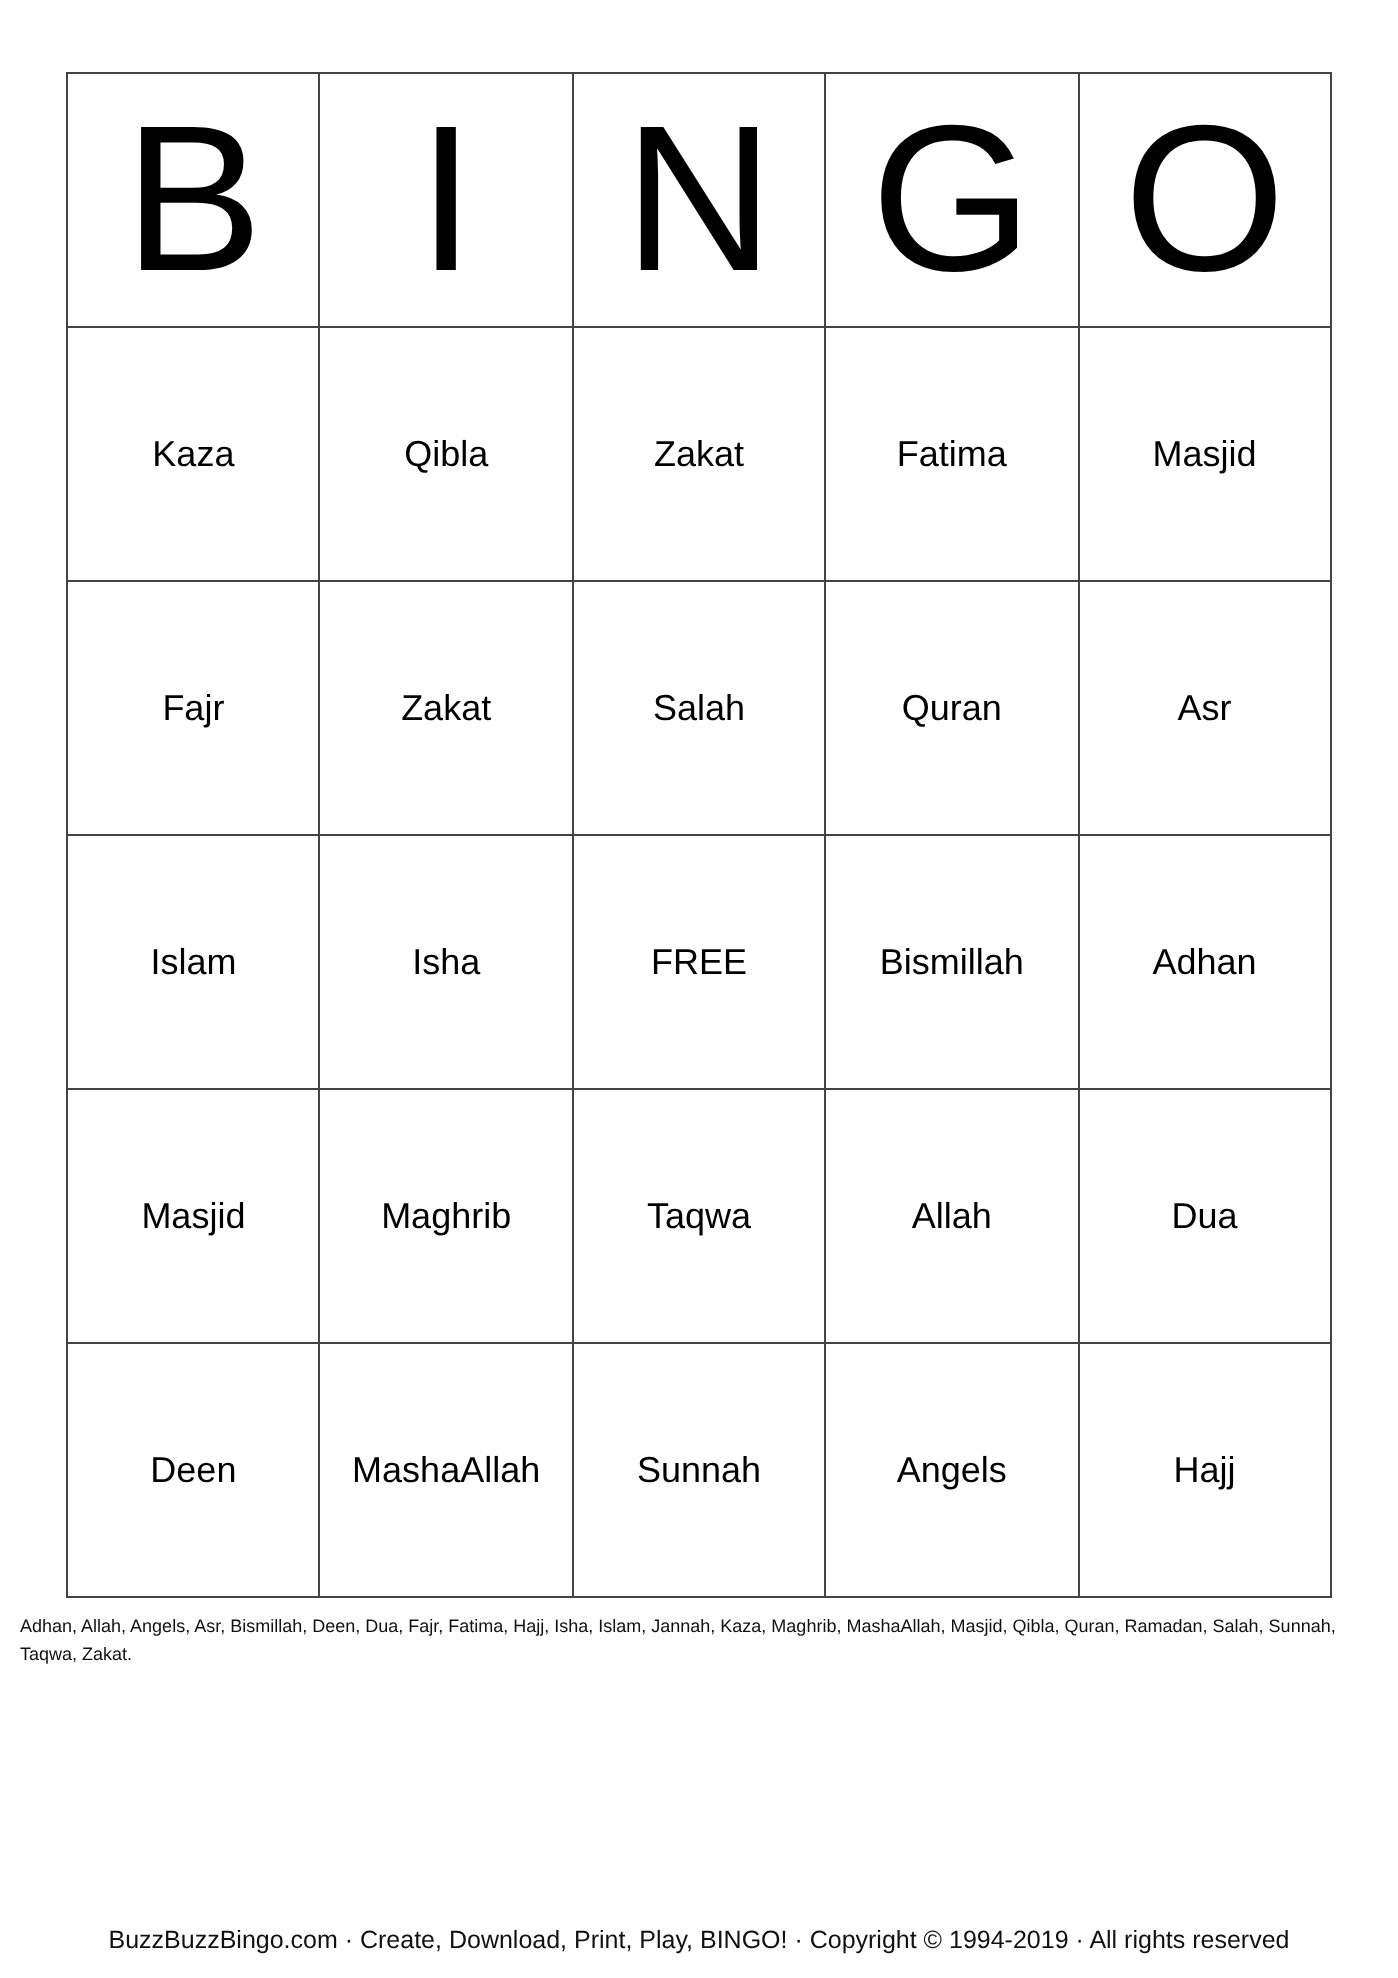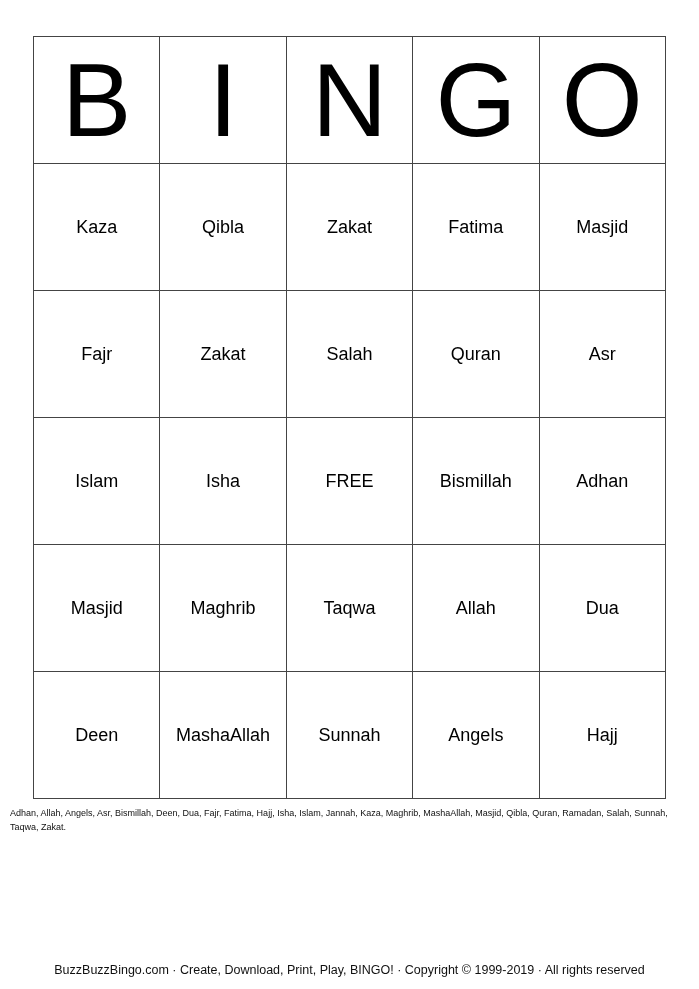--- a/index.html
+++ b/index.html
@@ -107,13 +107,13 @@
     <td>Angels</td>
     <td>Hajj</td>
   </tr>
 </tbody>
   </table>
 
 <div class="info">
   <div>Adhan, Allah, Angels, Asr, Bismillah, Deen, Dua, Fajr, Fatima, Hajj, Isha, Islam, Jannah, Kaza, Maghrib, MashaAllah, Masjid, Qibla, Quran, Ramadan, Salah, Sunnah, Taqwa, Zakat.</div>
 </div>
 
-<div class="footer">BuzzBuzzBingo.com · Create, Download, Print, Play, BINGO! · Copyright © 1999-2019 · All rights reserved</div>
+<div class="footer">BuzzBuzzBingo.com · Create, Download, Print, Play, BINGO! · Copyright © 1994-2019 · All rights reserved</div>
 
 </body></html>

